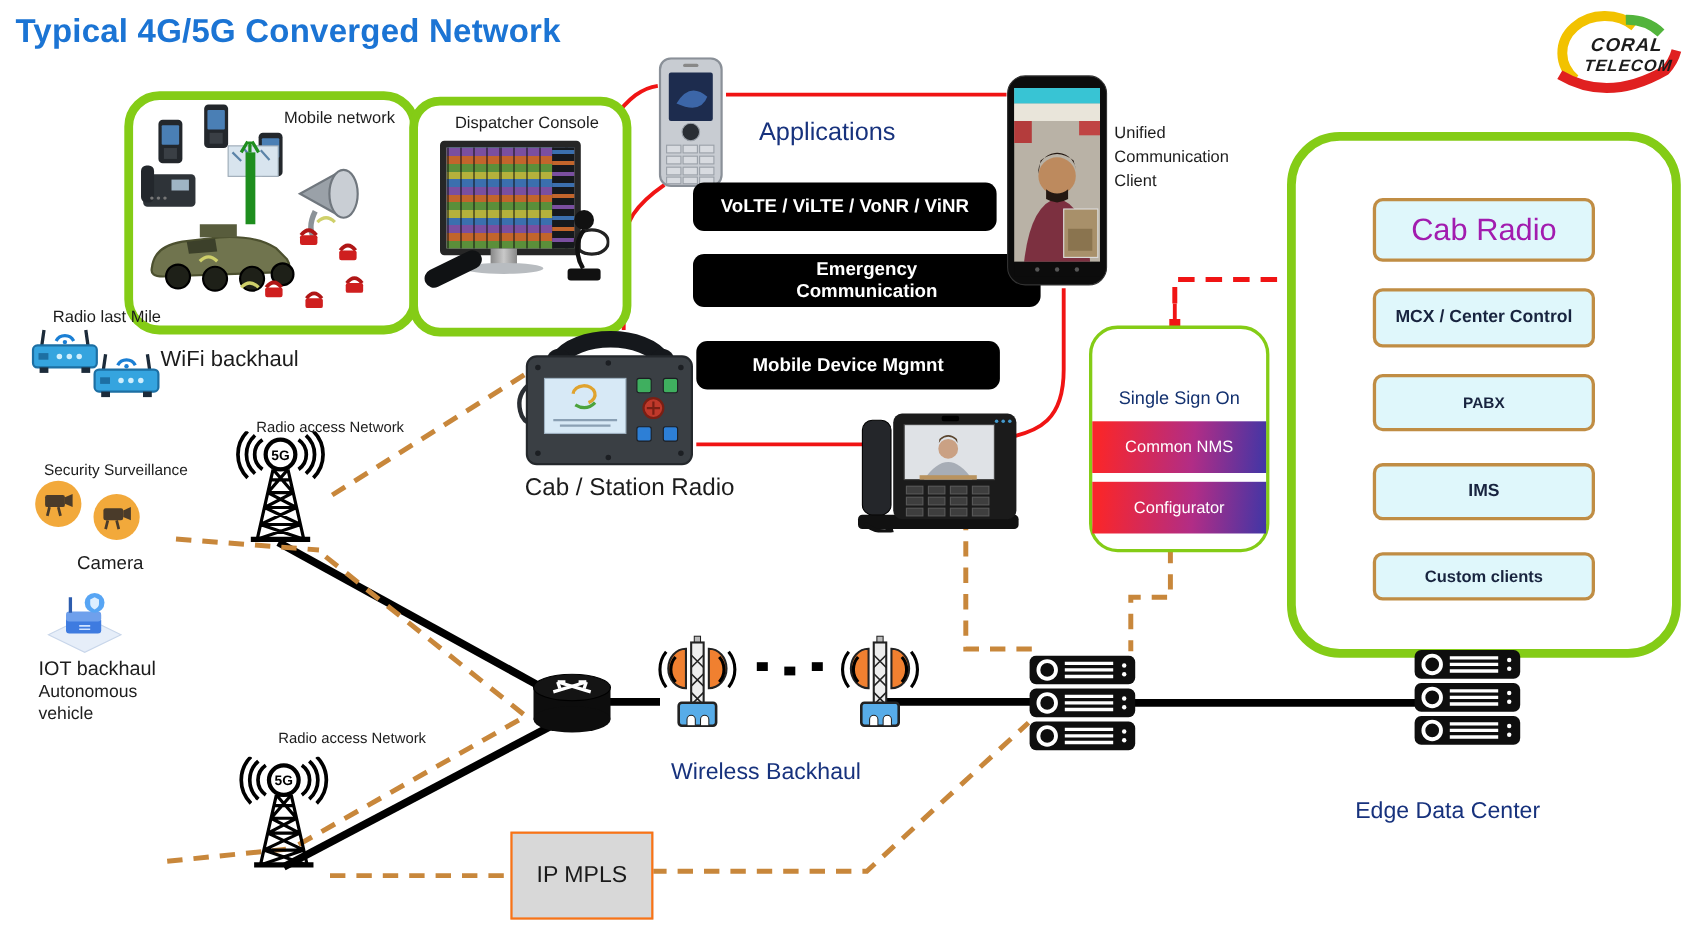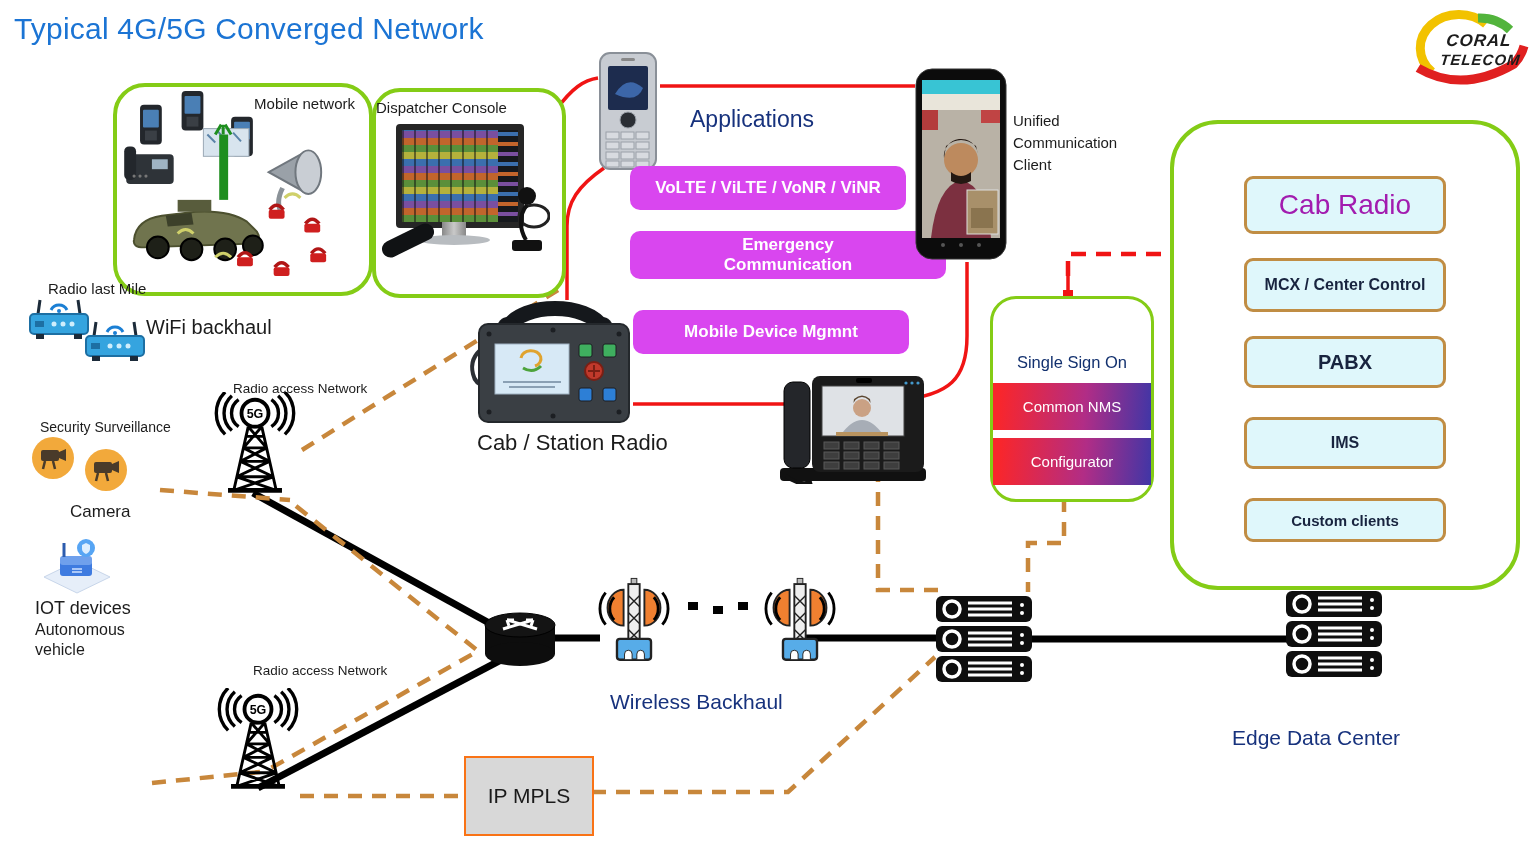--- a/index.html
+++ b/index.html
@@ -1,23 +1,23 @@
 <!DOCTYPE html>
 <html><head>
 <meta charset="utf-8">
 <style>
   html,body{margin:0;padding:0;background:#fff}
   .stage{position:relative;width:1536px;height:864px;background:#fff;overflow:hidden;
          font-family:"Liberation Sans",sans-serif}
   .abs{position:absolute}
   .lbl{position:absolute;color:#1c1c1c;font-family:"Liberation Sans",sans-serif}
   .navy{color:#17327D;font-weight:normal}
-  .title{position:absolute;left:14px;top:12px;font-size:30px;font-weight:normal;color:#1B74D4;letter-spacing:.2px}
-  .redbox{position:absolute;background:#fff;border:4px solid #84cc16}
-  .appbtn{position:absolute;background:#d946ef;color:#fff;font-weight:bold;border-radius:10px;
+  .title{position:absolute;left:14px;top:12px;font-size:30px;font-weight:bold;color:#1B74D4;letter-spacing:.2px}
+  .redbox{position:absolute;background:#fff;border:8px solid #84cc16}
+  .appbtn{position:absolute;background:#000000;color:#fff;font-weight:bold;border-radius:10px;
           display:flex;align-items:center;justify-content:center;text-align:center;line-height:1.15;
           white-space:pre-line}
   .cyan{position:absolute;left:70px;width:196px;background:#DFF7FB;border:3px solid #C08D44;border-radius:9px;
         display:flex;align-items:center;justify-content:center;font-weight:bold;color:#18243f;text-align:center}
   .gradbar{position:absolute;left:0;right:0;background:linear-gradient(95deg,#F8262C 5%,#B12D86 58%,#4036A6 100%);
            color:#fff;display:flex;align-items:center;justify-content:center;font-size:15px}
   .disp-monitor{position:absolute;left:16px;top:28px;width:116px;height:92px;border:6px solid #262626;border-radius:4px;
     background:
       repeating-linear-gradient(90deg, rgba(15,15,15,.5) 0 2px, transparent 2px 12px),
       repeating-linear-gradient(0deg, #5b8f3a 0 7px, #c2652c 7px 14px, #7a4fa0 14px 21px, #3b6fae 21px 28px, #b5b13c 28px 35px);}
@@ -135,21 +135,21 @@
       <use href="#redph" x="150" y="116"></use>
         <use href="#redph" x="186" y="130"></use>
       <use href="#redph" x="118" y="164"></use>
         <use href="#redph" x="155" y="174"></use>
         <use href="#redph" x="192" y="160"></use>
       <path d="M58,146 q8,-8 16,0 M96,170 q8,-8 16,0 M166,110 q8,-8 16,0" stroke="#cfd06a" stroke-width="3" fill="none"></path>
     </svg>
   </div>
 
   <div class="redbox" style="left:372px;top:88px;width:186px;height:202px;border-radius:28px;z-index:2">
-    <div class="lbl" style="left:0;right:0;top:7px;font-size:15px;">Dispatcher Console</div>
+    <div class="lbl" style="left:12px;right:0;top:7px;font-size:15px;text-align:center">Dispatcher Console</div>
     <div class="abs" style="left:4px;top:4px;width:178px;height:194px">
       <div class="disp-monitor">
           <div class="disp-side"></div>
         </div>
       <div class="disp-neck"></div>
       <div class="disp-base"></div>
       <div class="disp-handset"></div>
       <svg class="abs" style="left:124px;top:90px" width="46" height="68" viewBox="0 0 46 68">
         <ellipse cx="30" cy="30" rx="15" ry="11" fill="none" stroke="#222" stroke-width="3"></ellipse>
         <circle cx="23" cy="10" r="9" fill="#111"></circle>
@@ -209,21 +209,21 @@
 
   <div class="redbox" style="left:990px;top:296px;width:158px;height:200px;border-radius:26px;border-width:3.5px;z-index:2">
     <div class="lbl navy" style="left:0;right:0;top:54px;text-align:center;font-size:16.5px;color:#13316F">Single Sign On</div>
     <div class="gradbar" style="top:84px;height:47px">Common NMS</div>
     <div class="gradbar" style="top:139px;height:47px">Configurator</div>
   </div>
 
   <div class="redbox" style="left:1170px;top:120px;width:342px;height:462px;border-radius:48px;z-index:2">
     <div class="cyan" style="top:52px;height:52px;font-size:28px;font-weight:normal;color:#a21caf">Cab Radio</div>
     <div class="cyan" style="top:134px;height:48px;font-size:16px">MCX / Center Control</div>
-    <div class="cyan" style="top:212px;height:46px;font-size:20px">PABX</div>
+    <div class="cyan" style="top:212px;height:46px;font-size:14px">PABX</div>
     <div class="cyan" style="top:293px;height:46px;font-size:16px">IMS</div>
     <div class="cyan" style="top:374px;height:38px;font-size:15px">Custom clients</div>
   </div>
 
   <div class="lbl" style="left:48px;top:280px;font-size:15px;z-index:2">Radio last Mile</div>
 
   <svg class="abs" style="left:28px;top:296px;z-index:2" width="62" height="50" viewBox="0 0 62 50">
     <path d="M12,4 L10,18 M50,4 L52,18" stroke="#1c2b3a" stroke-width="3"></path>
     <path d="M23,14 a9,9 0 0 1 16,0" stroke="#1B7FD4" stroke-width="3" fill="none"></path>
     <circle cx="31" cy="15" r="2" fill="#1B7FD4"></circle>
@@ -266,21 +266,21 @@
 
   <svg class="abs" style="left:42px;top:535px;z-index:2" width="70" height="62" viewBox="0 0 70 62">
     <path d="M35,26 L68,42 35,58 2,42 Z" fill="#E6EEf9" stroke="#c8d6ea"></path>
     <rect x="18" y="26" width="32" height="15" rx="3" fill="#3E7BE0"></rect>
     <rect x="18" y="21" width="32" height="9" rx="3" fill="#6FA0EC"></rect>
     <path d="M30,34 h10 M30,37 h10" stroke="#cfe2ff" stroke-width="1.5"></path>
     <path d="M22,8 V22" stroke="#2c5cae" stroke-width="3"></path>
     <circle cx="44" cy="13" r="9" fill="#57A5F4"></circle>
     <path d="M44,8 l4,2 v4 q0,3 -4,5 q-4,-2 -4,-5 v-4 z" fill="#ddeeff"></path>
   </svg>
-  <div class="lbl" style="left:35px;top:598px;font-size:18px;z-index:2">IOT devices</div>
+  <div class="lbl" style="left:35px;top:598px;font-size:18px;z-index:2">IOT backhaul</div>
   <div class="lbl" style="left:35px;top:620px;width:110px;font-size:16px;line-height:1.25;z-index:2">Autonomous vehicle</div>
 
   <div class="lbl" style="left:233px;top:381px;font-size:13.5px;z-index:2">Radio access Network</div>
   <svg class="abs" style="left:205px;top:392px;z-index:2" width="100" height="106" viewBox="0 0 100 110">
     <g stroke="#000" stroke-width="3.5" fill="none">
       <path d="M33,8 A17,17 0 0 0 33,36"></path>
         <path d="M26,4 A24,24 0 0 0 26,40"></path>
         <path d="M19,0 A31,31 0 0 0 19,44"></path>
       <path d="M67,8 A17,17 0 0 1 67,36"></path>
         <path d="M74,4 A24,24 0 0 1 74,40"></path>

